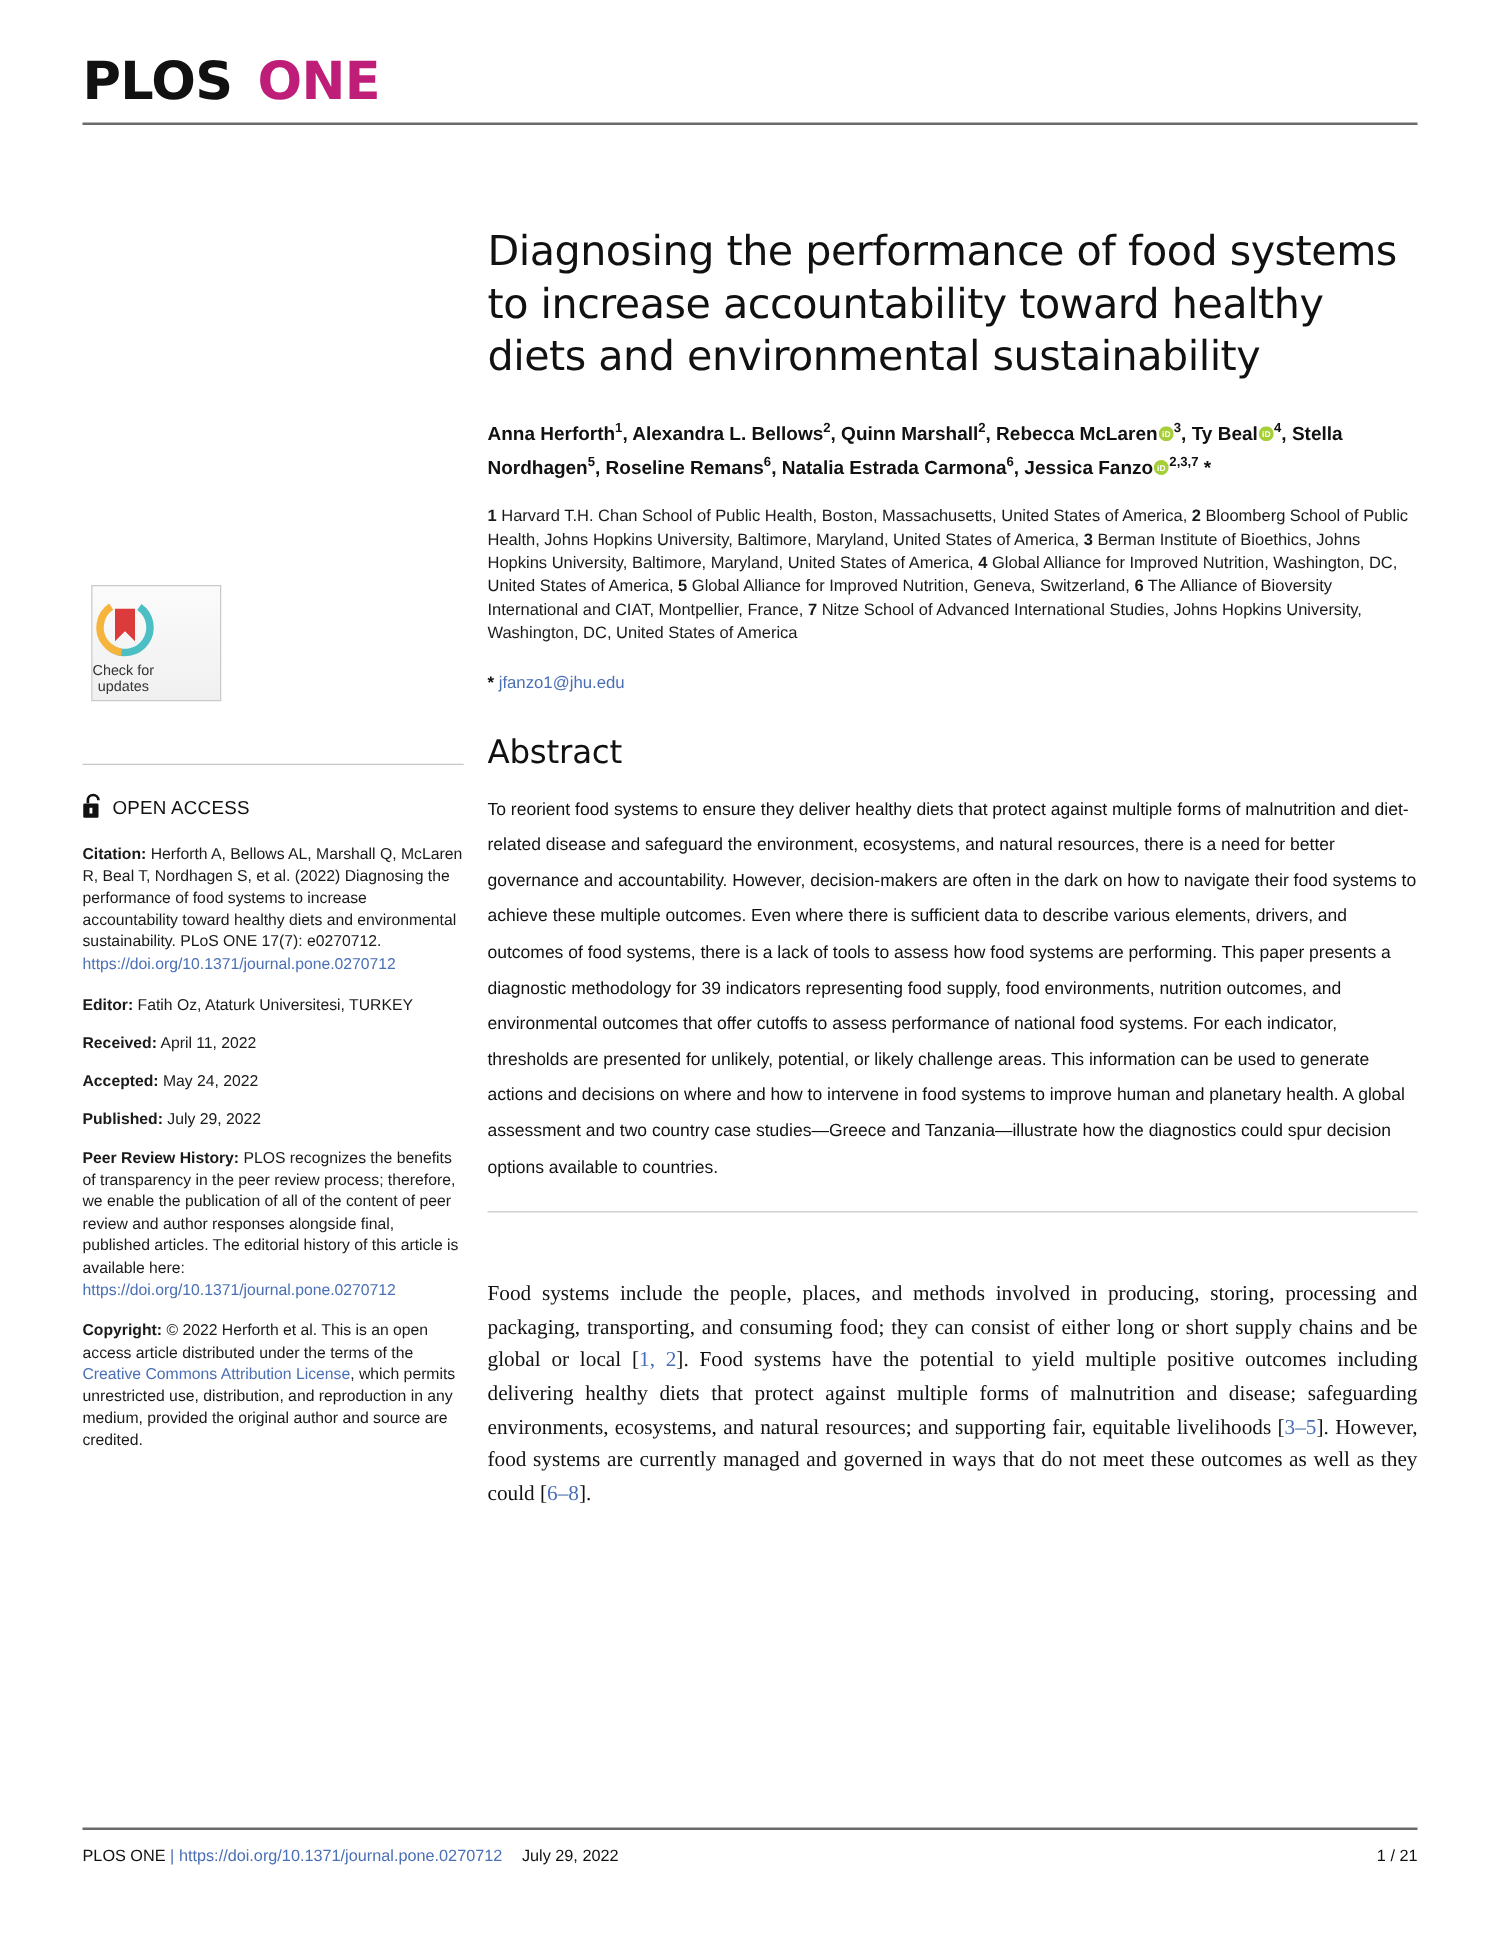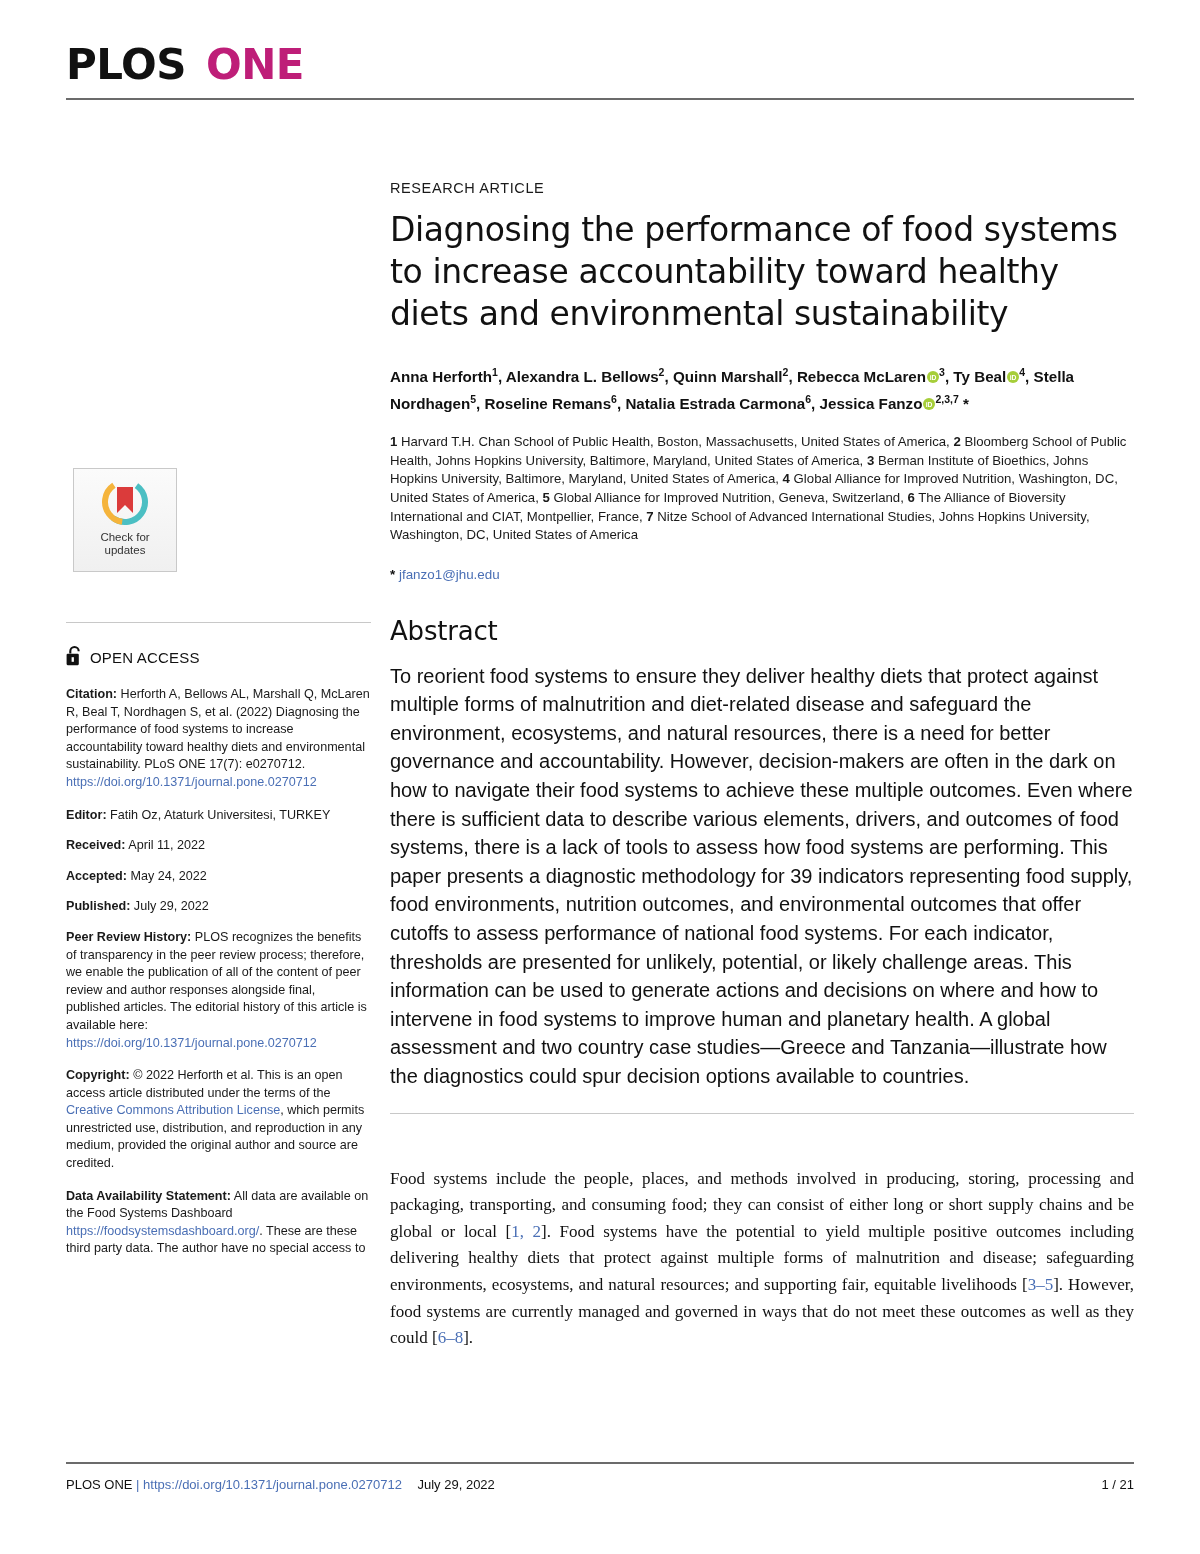--- a/index.html
+++ b/index.html
@@ -47,28 +47,28 @@
   .main {
     position: absolute;
     left: 390px;
     top: 180px;
     width: 744px;
   }
 
   
   .crossmark {
     width: 104px;
-    height: 104px;
+    height: 93px;
     margin-left: 7px;
     margin-top: 298px;
     border: 1px solid #c9c9c9;
     background: linear-gradient(180deg,#fbfbfb 0%, #f0f0f0 100%);
     display: flex;
     flex-direction: column;
-    align-items: center;
+    align-items: flex-start;
     justify-content: flex-start;
     padding-top: 7px;
   }
   .crossmark-mark { width: 52px; height: 52px; display:block; }
   .crossmark-label {
     font-size: 11.5px;
     line-height: 12.5px;
     text-align: center;
     color: #333333;
     margin-top: 3px;
@@ -155,21 +155,21 @@
     font-weight: normal;
     color: #111111;
     margin: 0 0 16px 0;
     letter-spacing: -0.2px;
   }
   .section-head.intro {
     font-weight: bold;
     font-size: 24px;
   }
   .abstract-body {
-    font-size: 20px;
+    font-size: 14px;
     line-height: 28.6px;
     color: #111111;
   }
   .main-rule {
     border-top: 1px solid #c8c8c8;
     margin: 22px 0 52px 0;
   }
   .intro-body {
     font-family: "Liberation Serif", serif;
     font-size: 17px;
@@ -255,29 +255,25 @@
   </div>
 
   <div class="side-block">
     <b>Peer Review History:</b><span> PLOS recognizes the benefits of transparency in the peer review process; therefore, we enable the publication of all of the content of peer review and author responses alongside final, published articles. The editorial history of this article is available here: </span><span class="lnk">https://doi.org/10.1371/journal.pone.0270712</span>
   </div>
 
   <div class="side-block">
     <b>Copyright:</b><span> © 2022 Herforth et al. This is an open access article distributed under the terms of the </span><span class="lnk">Creative Commons Attribution License</span><span>, which permits unrestricted use, distribution, and reproduction in any medium, provided the original author and source are credited.</span>
   </div>
 
-  <div class="side-block">
-    <b>Data Availability Statement:</b><span> All data are available on the Food Systems Dashboard </span><span class="lnk">https://foodsystemsdashboard.org/</span><span>. These are these third party data. The author have no special access to</span>
-  </div>
 
 </div>
 
 <div class="main">
 
-  <div class="kicker">RESEARCH ARTICLE</div>
 
   <h1 class="title">Diagnosing the performance of food systems to increase accountability toward healthy diets and environmental sustainability</h1>
 
   <div class="authors" id="author-list"><span><span>Anna Herforth</span><sup>1</sup></span><span>, </span><span><span>Alexandra L. Bellows</span><sup>2</sup></span><span>, </span><span><span>Quinn Marshall</span><sup>2</sup></span><span>, </span><span><span>Rebecca McLaren</span><svg class="orcid" viewBox="0 0 16 16">
           <circle cx="8" cy="8" r="8" fill="#A6CE39"></circle>
           <text x="8" y="11.6" font-family="Liberation Sans, sans-serif" font-size="9" font-weight="bold" fill="#ffffff" text-anchor="middle">iD</text>
         </svg><sup>3</sup></span><span>, </span><span><span>Ty Beal</span><svg class="orcid" viewBox="0 0 16 16">
           <circle cx="8" cy="8" r="8" fill="#A6CE39"></circle>
           <text x="8" y="11.6" font-family="Liberation Sans, sans-serif" font-size="9" font-weight="bold" fill="#ffffff" text-anchor="middle">iD</text>
         </svg><sup>4</sup></span><span>, </span><span><span>Stella Nordhagen</span><sup>5</sup></span><span>, </span><span><span>Roseline Remans</span><sup>6</sup></span><span>, </span><span><span>Natalia Estrada Carmona</span><sup>6</sup></span><span>, </span><span><span>Jessica Fanzo</span><svg class="orcid" viewBox="0 0 16 16">

